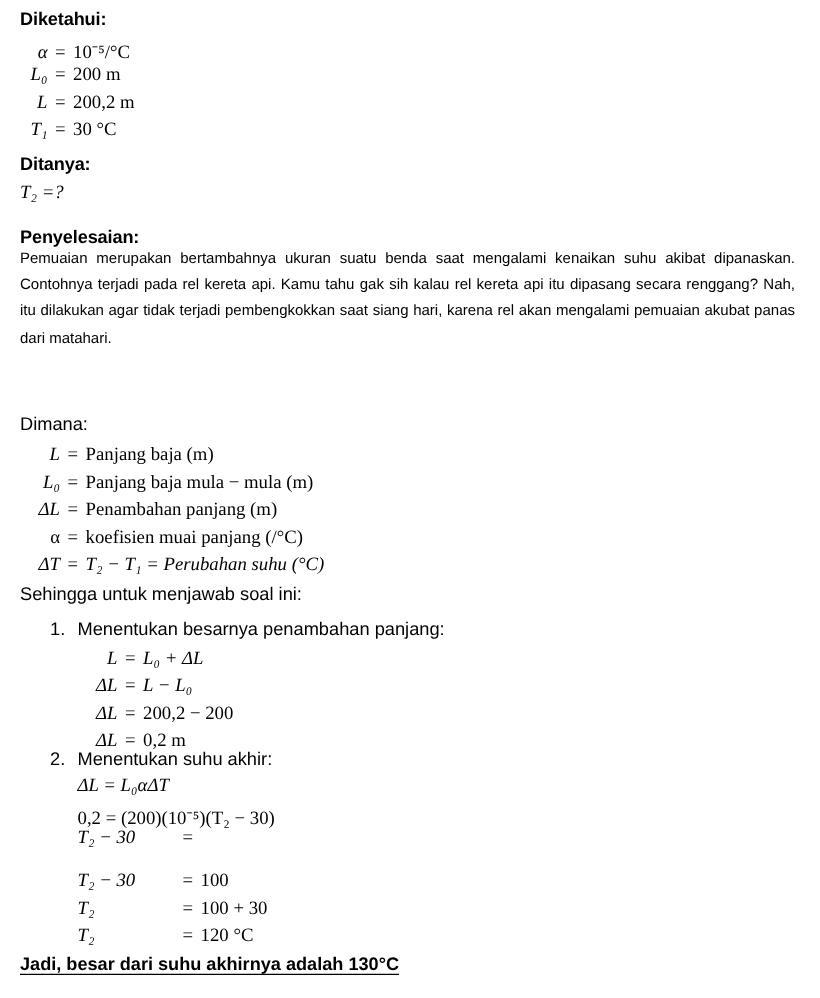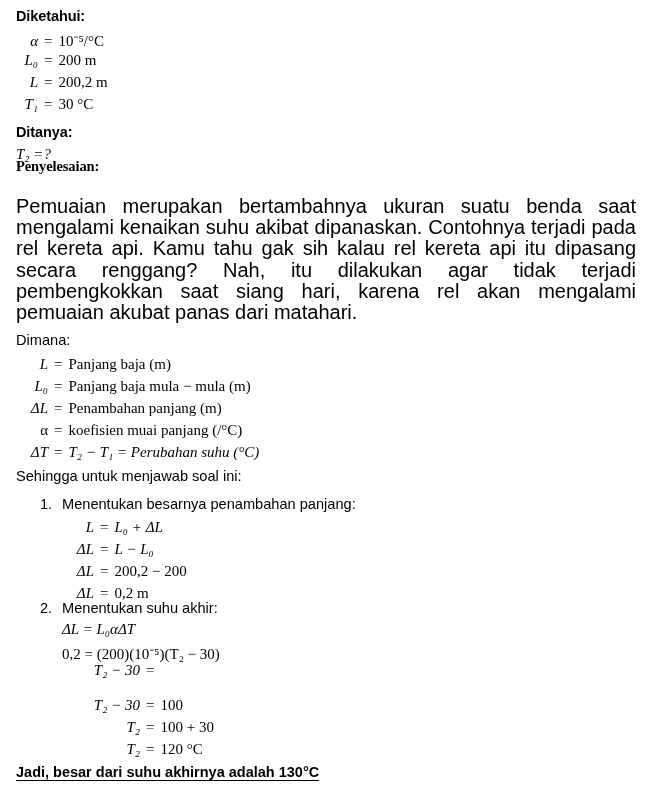--- a/index.html
+++ b/index.html
@@ -65,21 +65,21 @@
   .defs .rhs { font-size: 15px; }
   
   .step1eq .lhs { width: 78px; }
   
   .para {
     position: absolute;
     left: 16px;
     top: 196px;
     width: 620px;
     font-family: "Liberation Sans", sans-serif;
-    font-size: 20px;
+    font-size: 12px;
     line-height: 21.2px;
     text-align: justify;
     text-justify: inter-word;
   }
   .sehingga {
     position: absolute;
     left: 16px;
     top: 468px;
     font-family: "Liberation Sans", sans-serif;
     font-size: 14.6px;
@@ -141,21 +141,21 @@
     border-top: 1.4px solid #000;
   }
   .fracrow {
     position: absolute;
     display: flex;
     align-items: center;
     font-family: "Liberation Serif", serif;
     font-size: 15px;
     white-space: nowrap;
   }
-  .fracrow .lhs { width: 78px; text-align: right; }
+  .fracrow .lhs { width: 78px; text-align: left; }
   .fracrow .rel { padding: 0 6px; }
 </style>
 </head>
 <body>
 
 <div class="page">
 
   <div class="heading" style="top:8px;">Diketahui:</div>
 
   <div class="eqrow givens" style="left:8px; top:30px;">
@@ -175,21 +175,21 @@
   </div>
   <div class="eqrow givens" style="left:8px; top:96px;">
     <span class="lhs ital">T₁</span>
     <span class="rel">=</span>
     <span class="rhs">30 °C</span>
   </div>
 
   <div class="heading" style="top:124px;">Ditanya:</div>
   <div class="mathline ital" style="left:16px; top:146px;">T₂ =?</div>
 
-  <div class="heading" style="top:158px;font-family:Liberation Serif, serif;">Penyelesaian:</div>
+  <div class="heading" style="top:182px;">Penyelesaian:</div>
 
   <div class="para">Pemuaian merupakan bertambahnya ukuran suatu benda saat mengalami kenaikan suhu akibat dipanaskan. Contohnya terjadi pada rel kereta api. Kamu tahu gak sih kalau rel kereta api itu dipasang secara renggang? Nah, itu dilakukan agar tidak terjadi pembengkokkan saat siang hari, karena rel akan mengalami pemuaian akubat panas dari matahari.</div>
 
 
   <div class="dimana-label">Dimana:</div>
 
   <div class="eqrow defs" style="left:8px; top:356px;">
     <span class="lhs ital">L</span>
     <span class="rel">=</span>
     <span class="rhs">Panjang baja (m)</span>

